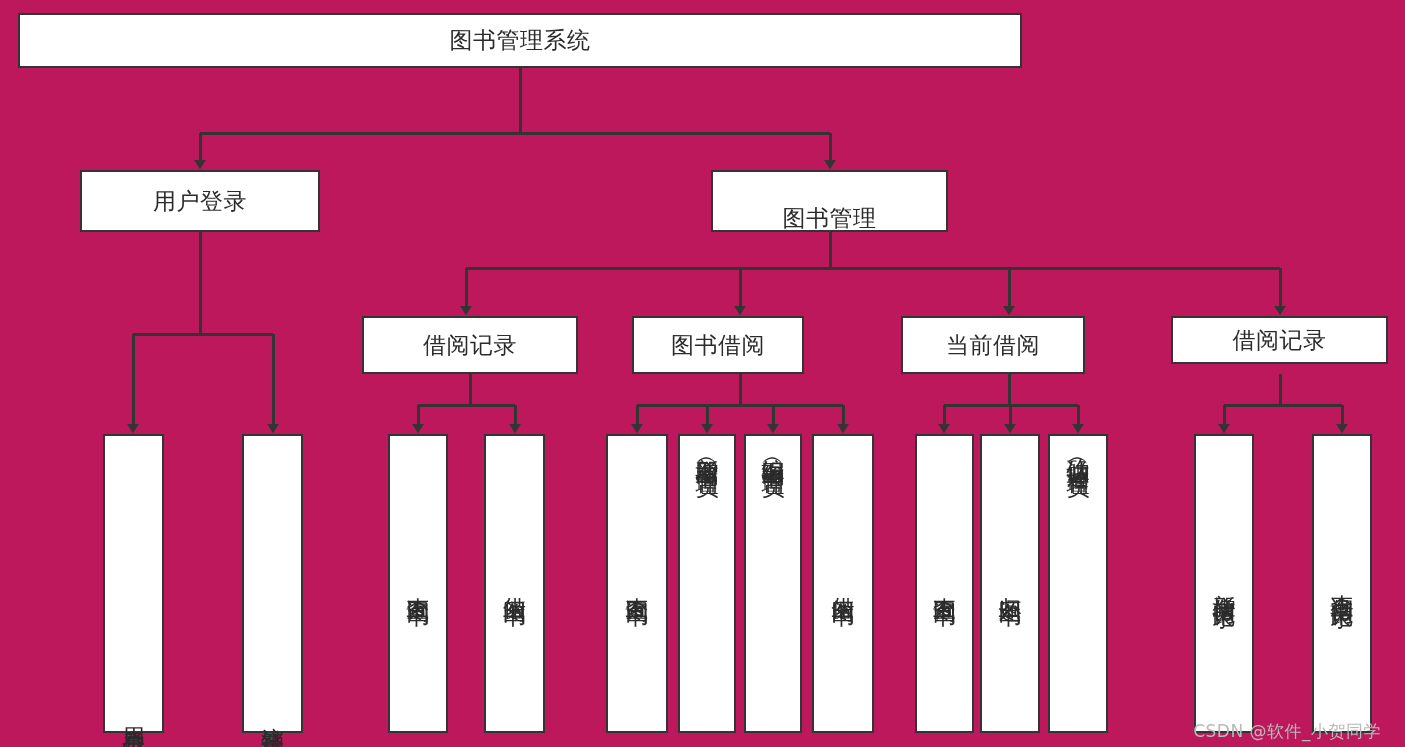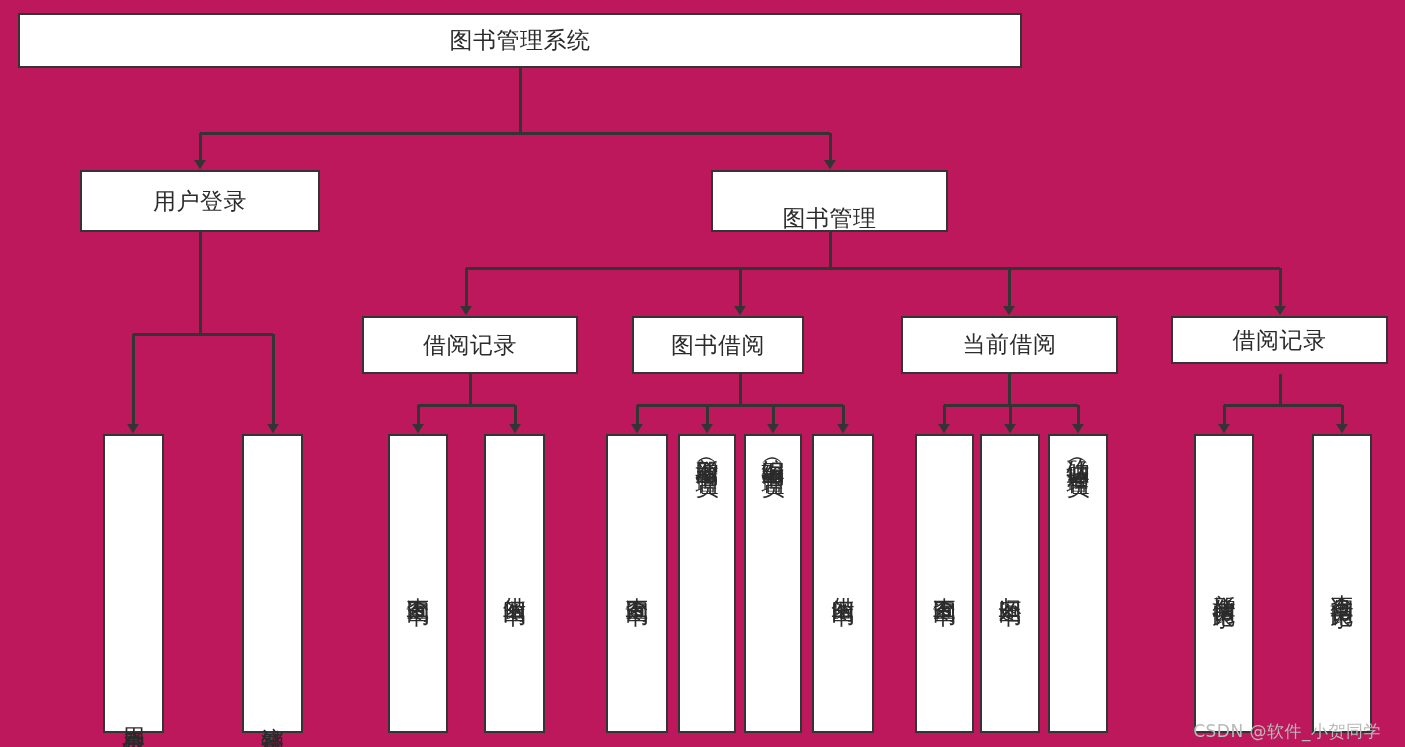--- a/index.html
+++ b/index.html
@@ -148,21 +148,21 @@
   <div class="node horiz" style="left:711px; top:170px; width:237px; height:62px;align-items:flex-end;">
     <span class="lbl">图书管理</span>
   </div>
 
   <div class="node horiz" style="left:362px; top:316px; width:216px; height:58px;">
     <span class="lbl">借阅记录</span>
   </div>
   <div class="node horiz" style="left:632px; top:316px; width:172px; height:58px;">
     <span class="lbl">图书借阅</span>
   </div>
-  <div class="node horiz" style="left:901px; top:316px; width:217px; height:58px;font-family:Liberation Serif, serif;">
+  <div class="node horiz" style="left:901px; top:316px; width:184px; height:58px;">
     <span class="lbl">当前借阅</span>
   </div>
   <div class="node horiz" style="left:1171px; top:316px; width:217px; height:48px;">
     <span class="lbl">借阅记录</span>
   </div>
 
   <div class="node leaf bottom" style="left:103px; top:434px; width:61px; height:299px;">
     <span class="lbl">用户登录</span>
   </div>
   <div class="node leaf bottom" style="left:242px; top:434px; width:61px; height:299px;">

